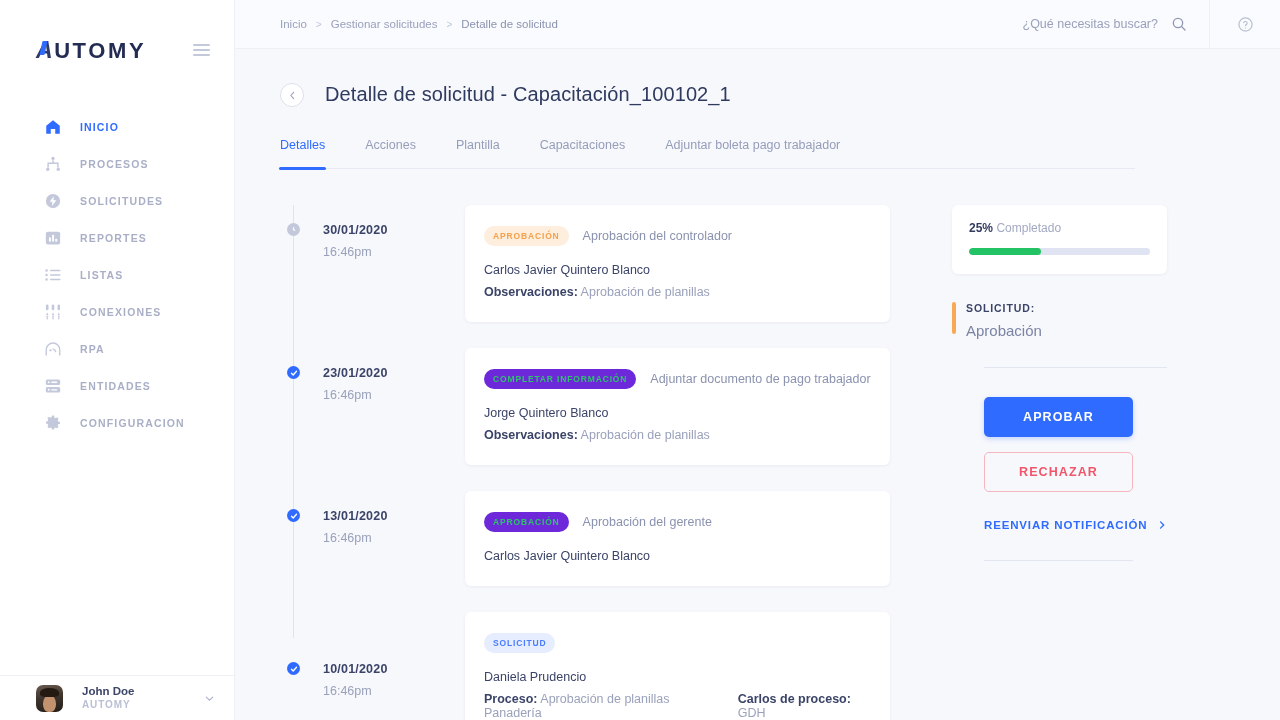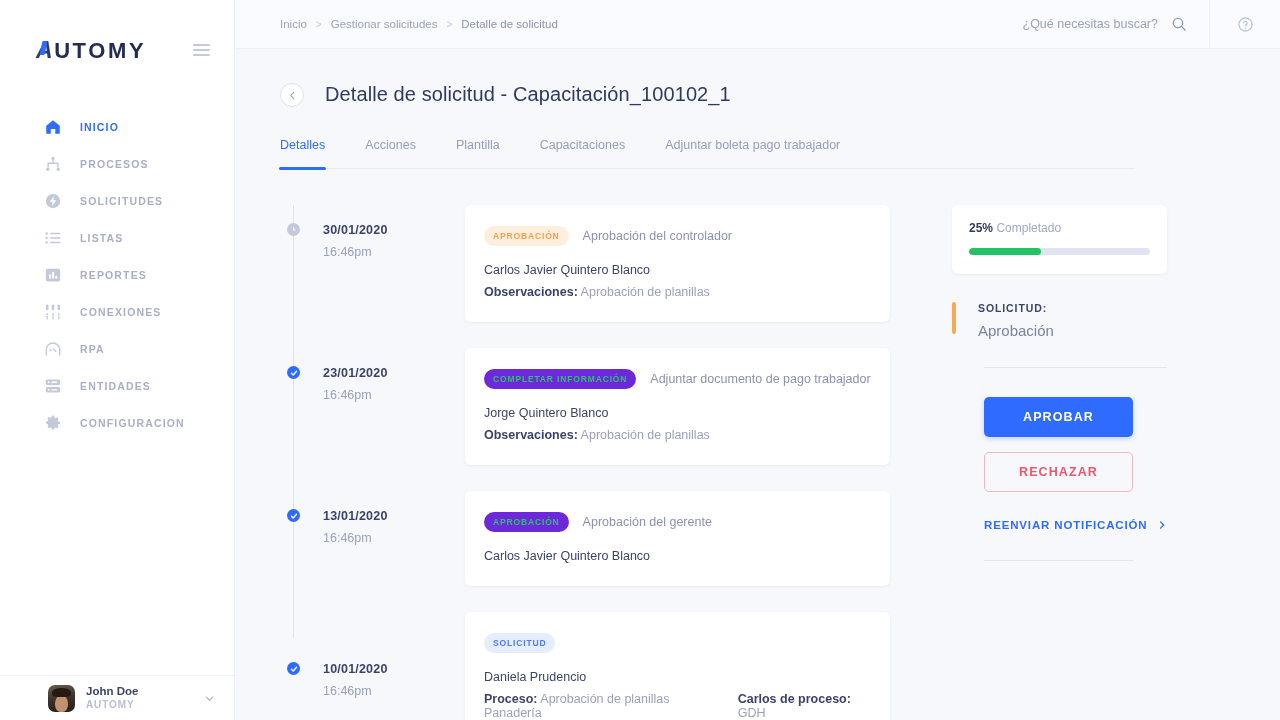--- a/index.html
+++ b/index.html
@@ -51,22 +51,22 @@
   .nav-label {
     font-size: 10.5px; letter-spacing: 1.15px; font-weight: 600;
     color: #a9afc6; text-transform: uppercase; white-space: nowrap;
   }
   .nav-item.active .nav-label { color: #2f6bff; }
   .nav-ico { width: 18px; height: 18px; flex: none; display:block; color: #c3c8db; }
   .nav-item.active .nav-ico { color: #2f6bff; }
 
   .user-strip {
     height: 45px; border-top: 1px solid #eef0f6;
-    display: flex; align-items: center; gap: 11px;
-    padding: 0 18px 0 48px; cursor: pointer;
+    display: flex; align-items: center; gap: 19px;
+    padding: 0 18px 0 36px; cursor: pointer;
   }
   .avatar {
     width: 27px; height: 27px; border-radius: 7px; flex: none;
     background: linear-gradient(170deg,#6b5a4e 0%,#3d332c 48%,#241d18 100%);
     position: relative; overflow: hidden;
   }
   .avatar::before {
     content:""; position:absolute; left:7px; top:10px; width:13px; height:17px;
     border-radius:50% 50% 42% 42%; background:#c2916d;
   }
@@ -165,21 +165,21 @@
   .rail { width: 215px; margin-left: 62px; }
   .prog-card {
     background: #fff; border-radius: 6px; box-shadow: 0 1px 3px rgba(60,72,120,.07);
     padding: 16px 17px 19px 17px;
   }
   .prog-head { font-size: 12px; color: #a2a9c2; }
   .prog-head b { color: #333c61; font-weight: 700; }
   .prog-track { height: 7px; border-radius: 4px; background: #dfe3f2; margin-top: 13px; overflow: hidden; }
   .prog-fill { height: 100%; border-radius: 4px; background: #23c265; }
 
-  .state-block { display: flex; gap: 22px; margin-top: 28px; }
+  .state-block { display: flex; gap: 10px; margin-top: 28px; }
   .state-bar { width: 4px; height: 32px; border-radius: 2px; background: #f7a955; flex: none; }
   .state-label { font-size: 10.5px; font-weight: 700; letter-spacing: .9px; color: #3b4468; }
   .state-value { font-size: 15px; color: #7b84a4; margin-top: 8px; }
 
   .rail-div { height: 1px; background: #e2e6f1; margin: 28px 0 0 32px; }
 
   .btn {
     display: flex; align-items: center; justify-content: center;
     height: 40px; border-radius: 5px; font-size: 12.5px; font-weight: 700;
     letter-spacing: 1.1px; cursor: pointer; margin-left: 32px; width: 149px;
@@ -233,38 +233,38 @@
       <div class="nav-item">
         <svg class="nav-ico" viewBox="0 0 24 24" fill="currentColor">
             <circle cx="12" cy="12" r="9.5"></circle>
             <path d="M13 5.5 7.5 13h3.7l-.6 5.5L16.5 11h-3.8z" fill="#fff"></path>
           </svg>
         <span class="nav-label">SOLICITUDES</span>
       </div>
 
       <div class="nav-item">
         <svg class="nav-ico" viewBox="0 0 24 24" fill="currentColor">
+            <rect x="2.5" y="3.5" width="19" height="17" rx="2.6"></rect>
+            <rect x="6.6" y="11" width="2.6" height="6" rx="1" fill="#fff"></rect>
+            <rect x="10.8" y="7.5" width="2.6" height="9.5" rx="1" fill="#fff"></rect>
+            <rect x="15" y="13" width="2.6" height="4" rx="1" fill="#fff"></rect>
+          </svg>
+        <span class="nav-label">REPORTES</span>
+      </div>
+
+      <div class="nav-item">
+        <svg class="nav-ico" viewBox="0 0 24 24" fill="currentColor">
             <circle cx="3.4" cy="6" r="1.6"></circle>
             <circle cx="3.4" cy="12" r="1.6"></circle>
             <circle cx="3.4" cy="18" r="1.6"></circle>
             <rect x="8" y="5" width="14" height="2.1" rx="1"></rect>
             <rect x="8" y="11" width="14" height="2.1" rx="1"></rect>
             <rect x="8" y="17" width="14" height="2.1" rx="1"></rect>
           </svg>
         <span class="nav-label">LISTAS</span>
-      </div>
-
-      <div class="nav-item">
-        <svg class="nav-ico" viewBox="0 0 24 24" fill="currentColor">
-            <rect x="2.5" y="3.5" width="19" height="17" rx="2.6"></rect>
-            <rect x="6.6" y="11" width="2.6" height="6" rx="1" fill="#fff"></rect>
-            <rect x="10.8" y="7.5" width="2.6" height="9.5" rx="1" fill="#fff"></rect>
-            <rect x="15" y="13" width="2.6" height="4" rx="1" fill="#fff"></rect>
-          </svg>
-        <span class="nav-label">REPORTES</span>
       </div>
 
       <div class="nav-item">
         <svg class="nav-ico" viewBox="0 0 24 24" fill="currentColor">
             <rect x="2.6" y="2" width="3.4" height="7.5" rx="1.6"></rect>
             <rect x="10.3" y="2" width="3.4" height="7.5" rx="1.6"></rect>
             <rect x="18" y="2" width="3.4" height="7.5" rx="1.6"></rect>
             <path d="M4.3 12.5 6 16.4H2.6zM12 12.5l1.7 3.9h-3.4zM19.7 12.5l1.7 3.9H18z"></path>
             <rect x="3.5" y="17" width="1.6" height="5" rx=".8"></rect>
             <rect x="11.2" y="17" width="1.6" height="5" rx=".8"></rect>

